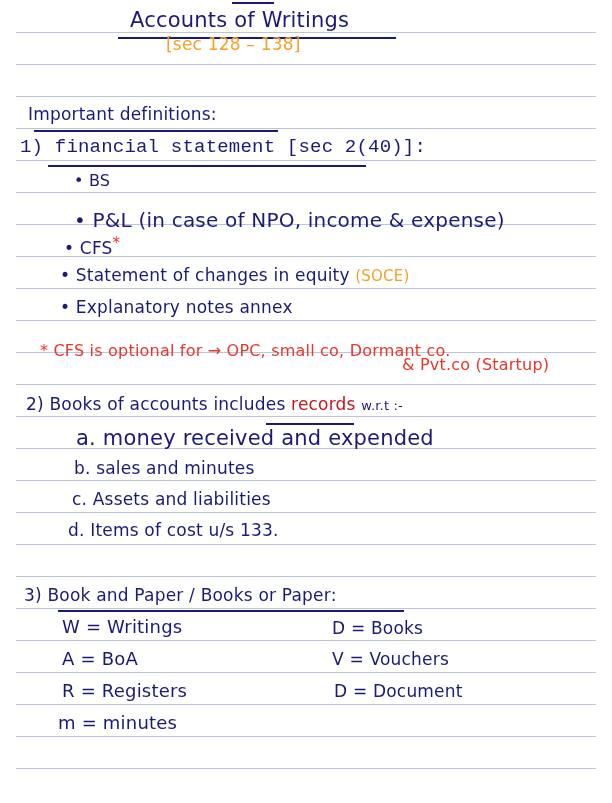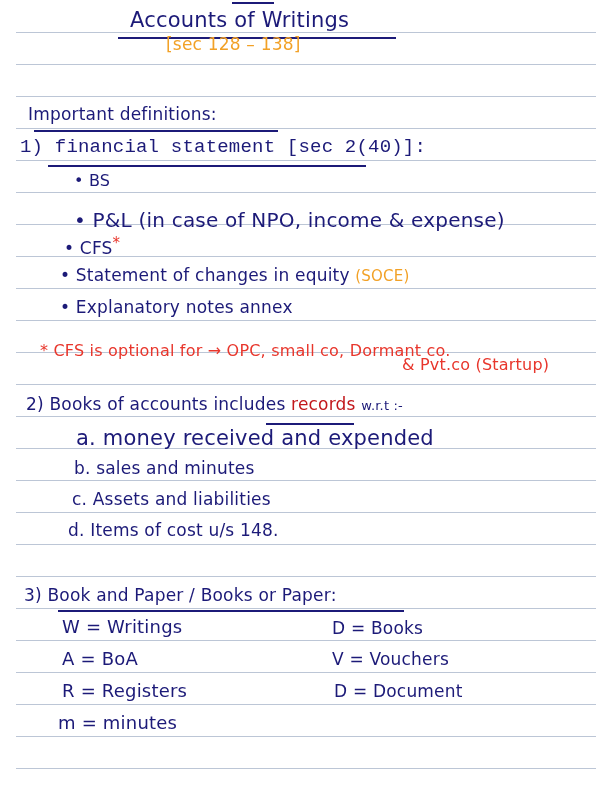--- a/index.html
+++ b/index.html
@@ -64,21 +64,21 @@
 
 <div class="ink red" style="left:40px; top:331px; font-size:16px;margin-top:12px;">* CFS is optional for → OPC, small co, Dormant co.</div>
 <div class="ink red" style="left:402px; top:357px; font-size:16px;">&amp; Pvt.co (Startup)</div>
 
 <div class="ink" style="left:26px; top:396px; font-size:17px;text-align:center;"><span>2) Books of accounts</span> <span>includes</span> <span class="darkred">records</span> <span style="font-size:13px;">w.r.t :-</span></div>
 <div class="uline" style="left:266px; top:423px; width:88px; height:1.5px;"></div>
 
 <div class="ink" style="left:76px; top:428px; font-size:21px;">a. money received and expended</div>
 <div class="ink" style="left:74px; top:460px; font-size:17px;">b. sales and minutes</div>
 <div class="ink" style="left:72px; top:491px; font-size:17px;">c. Assets and liabilities</div>
-<div class="ink" style="left:68px; top:522px; font-size:17px;">d. Items of cost u/s 148.</div>
+<div class="ink" style="left:68px; top:522px; font-size:17px;">d. Items of cost u/s 133.</div>
 
 <div class="ink" style="left:24px; top:587px; font-size:17px;">3) Book and Paper / Books or Paper:</div>
 <div class="uline" style="left:58px; top:610px; width:346px;"></div>
 
 <div class="ink" style="left:62px; top:618px; font-size:18px;">W = Writings</div>
 <div class="ink" style="left:62px; top:650px; font-size:18px;">A = BoA</div>
 <div class="ink" style="left:62px; top:682px; font-size:18px;">R = Registers</div>
 <div class="ink" style="left:58px; top:714px; font-size:18px;">m = minutes</div>
 
 <div class="ink" style="left:332px; top:620px; font-size:17px;">D = Books</div>

